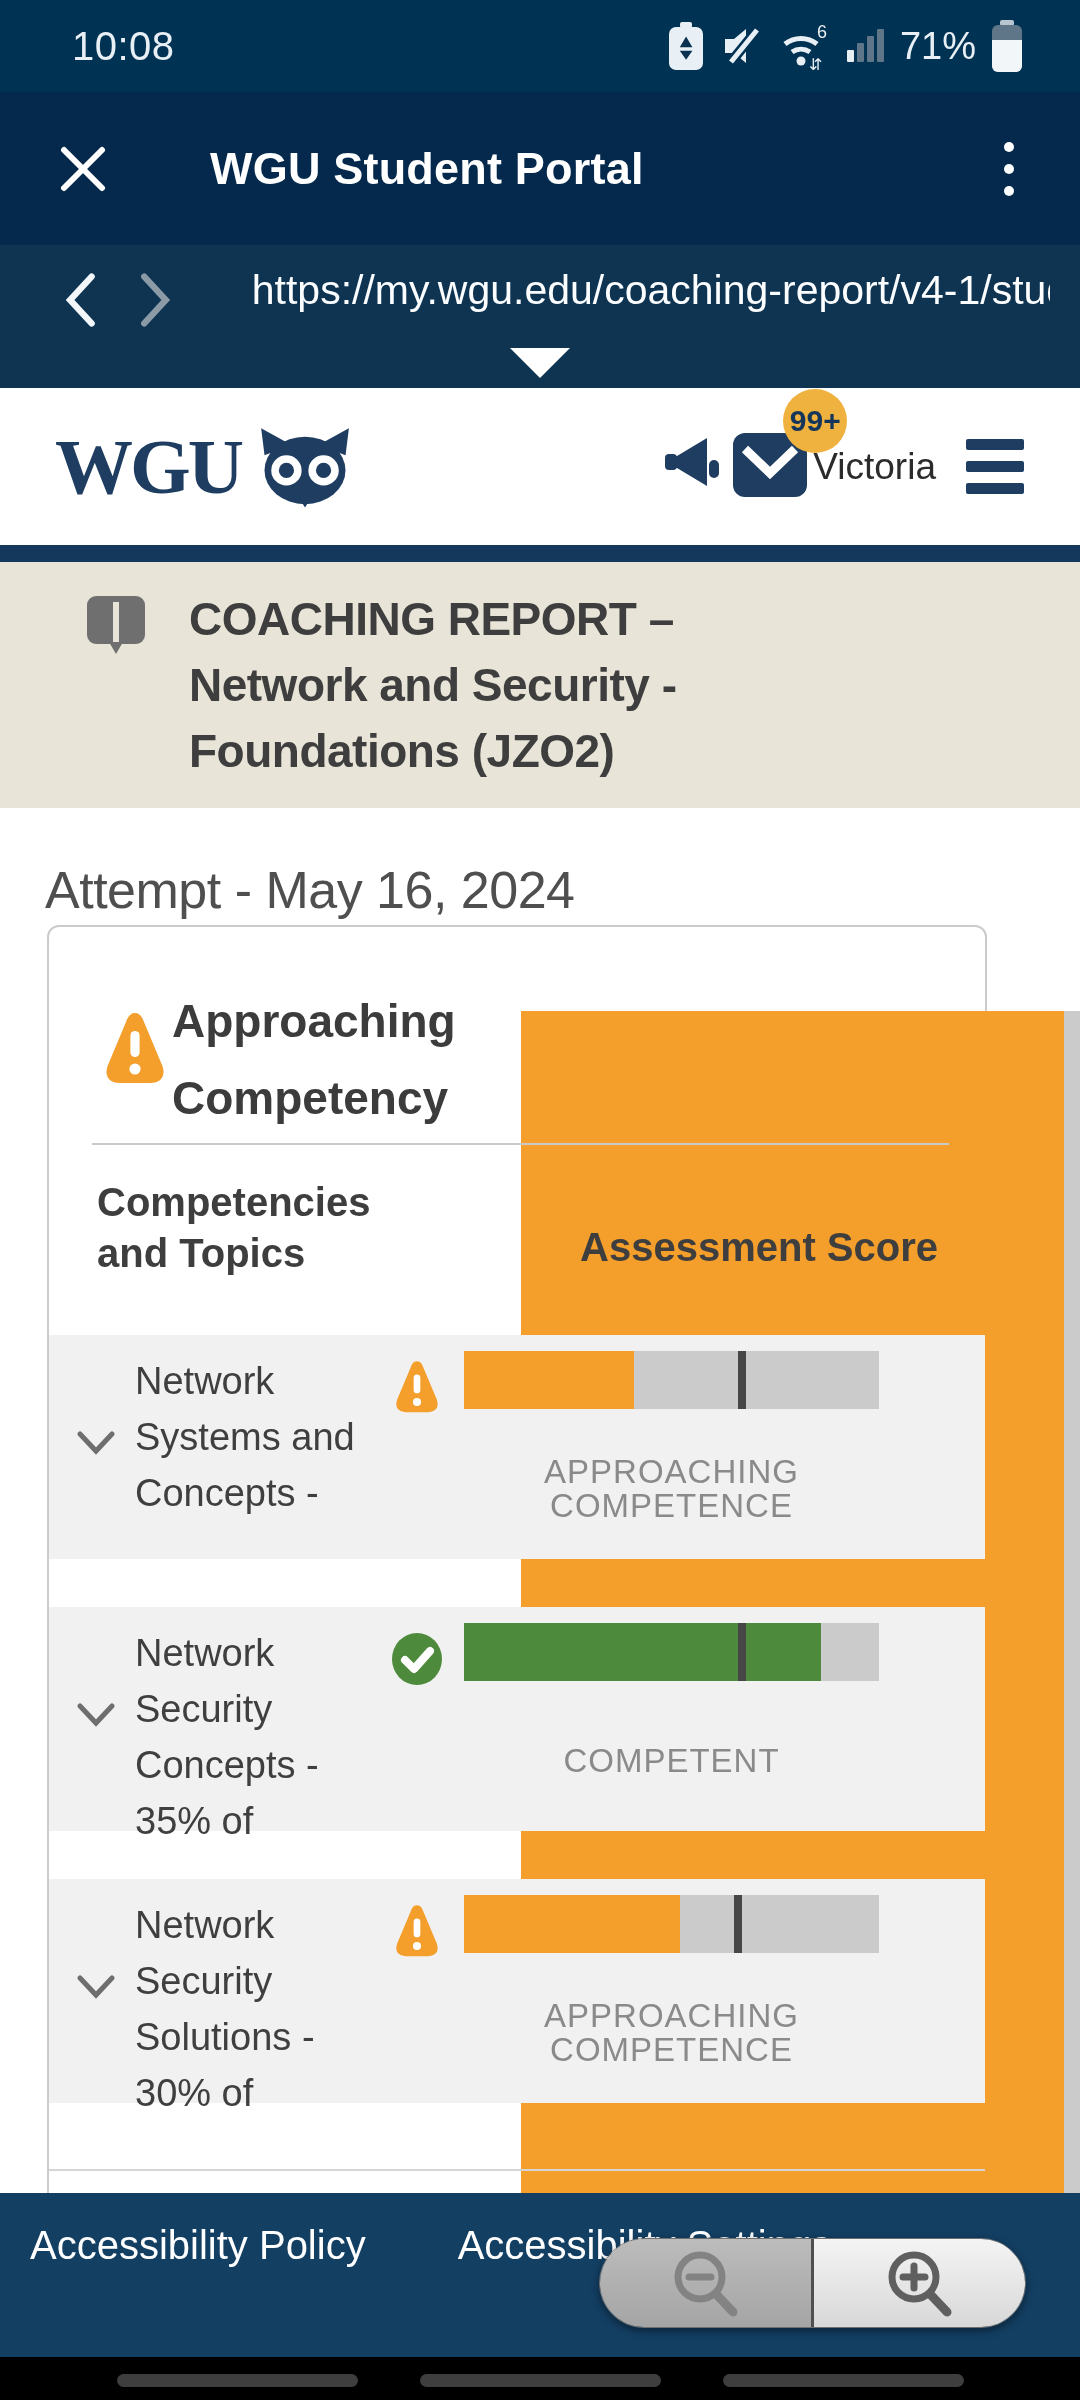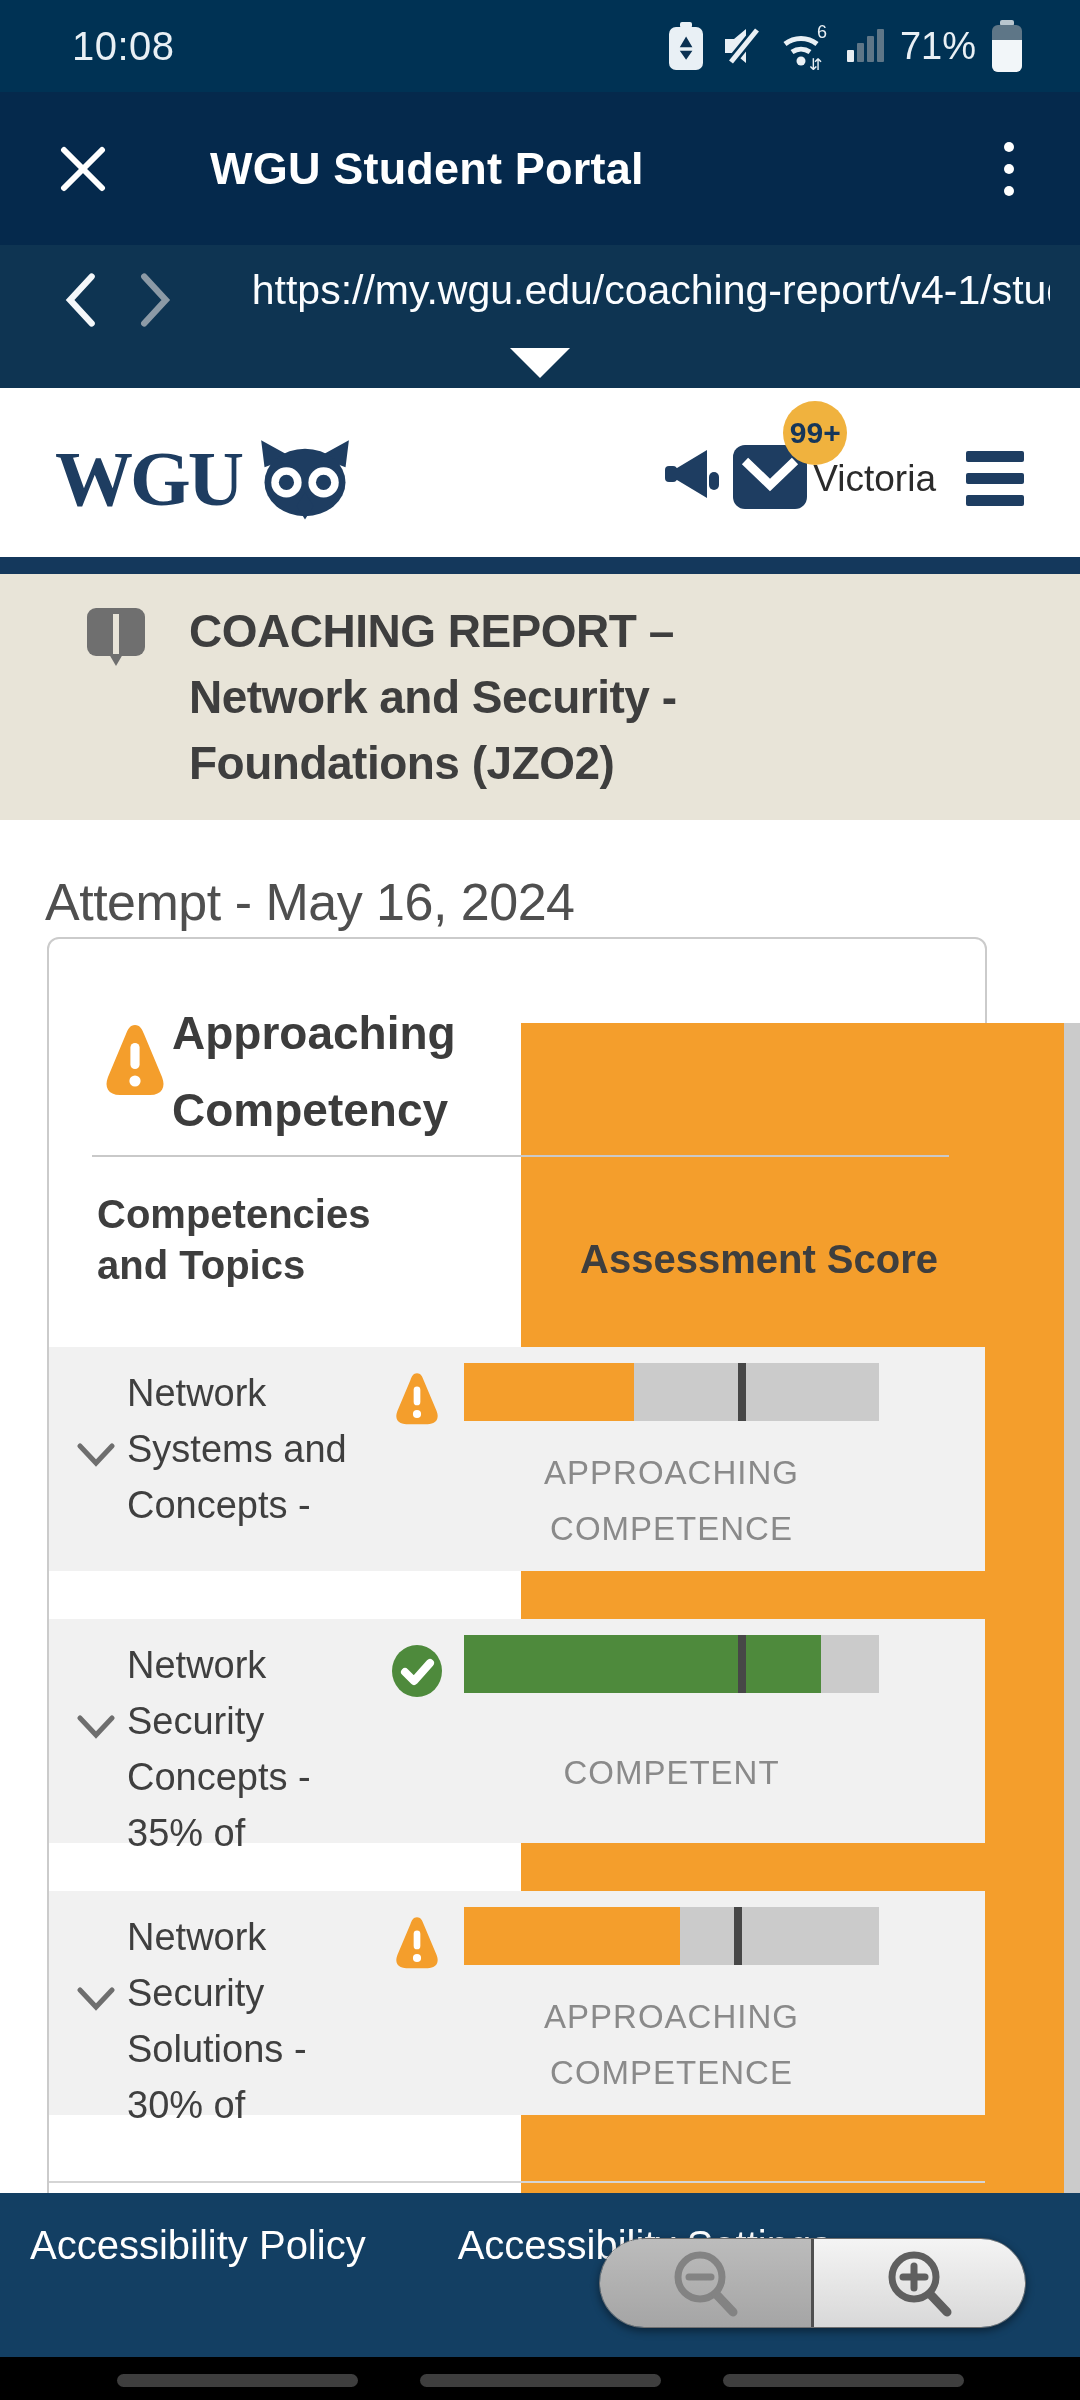--- a/index.html
+++ b/index.html
@@ -23,21 +23,21 @@
   .kebab i { width:10px; height:10px; background:#FFF; border-radius:50%; }
 
   
   .urlbar { height:143px; background:#0E3452; position:relative; display:flex; align-items:flex-start; padding:22px 30px 0 64px; }
   .navarrow { margin-right:44px; padding-top:6px; }
   .urltext { color:#FBFDFF; font-size:41px; margin-left:36px; white-space:nowrap; overflow:hidden; max-width:840px; }
   .pulltab { position:absolute; left:50%; bottom:10px; transform:translateX(-50%); width:0; height:0;
              border-left:30px solid transparent; border-right:30px solid transparent; border-top:30px solid #FFF; }
 
   
-  .webview { position:relative; height:1805px; background:#FFF; overflow:hidden;margin-top:12px; }
+  .webview { position:relative; height:1805px; background:#FFF; overflow:hidden; }
 
   .siteheader { height:157px; background:#FFF; display:flex; align-items:center; padding:0 52px 0 55px; }
   .wgu-logo { display:flex; align-items:center; gap:10px; }
   .wgu-word { font-family:"Liberation Serif", serif; font-weight:bold; font-size:78px; color:#1E3D61; letter-spacing:-3px; line-height:1; }
   .hdr-right { margin-left:auto; display:flex; align-items:center; }
   .mailwrap { position:relative; }
   .badge99 { position:absolute; top:-44px; right:-40px; width:64px; height:64px; background:#F0B23E; border-radius:50%;
              display:flex; align-items:center; justify-content:center; color:#15365A; font-size:30px; font-weight:bold; }
   .username { font-size:37px; color:#2B2B2B; margin-left:6px; }
   .hamburger { display:flex; flex-direction:column; gap:11px; margin-left:26px; padding:4px; }
@@ -63,25 +63,25 @@
   .bar .cut  { position:absolute; top:0; bottom:0; width:8px; background:#474747; }
   .orangefill { background:#F49E2C; }
   .greenfill  { background:#4E8A3C; }
 
   .col1 { position:absolute; left:48px; top:250px; width:340px; font-size:40px; font-weight:bold; color:#3E3E3E; line-height:51px; }
   .col2 { position:absolute; right:47px; top:298px; font-size:40px; font-weight:bold; color:#3E3E3E; }
 
   .rows { position:absolute; left:0; top:408px; right:0; }
   .crow { position:relative; height:224px; background:#F1F1F1; margin-bottom:48px; }
   .crow .chev  { position:absolute; left:28px; top:96px; }
-  .crow .name  { position:absolute; left:78px; top:18px; width:220px; font-size:38px; color:#3F3F3F; line-height:56px; }
+  .crow .name  { position:absolute; left:86px; top:18px; width:220px; font-size:38px; color:#3F3F3F; line-height:56px; }
   .crow .ricon { position:absolute; left:344px; top:22px; }
   .crow .rbar  { position:absolute; left:415px; top:16px; width:415px; height:58px; }
   .crow .slabel{ position:absolute; left:405px; top:92px; width:435px; height:124px; display:flex; align-items:center; justify-content:center; }
-  .crow .slabel span { text-align:center; font-size:33px; color:#8A8A8A; line-height:56px; letter-spacing:1px; }
+  .crow .slabel span { text-align:center; font-size:33px; color:#8A8A8A; line-height:34px; letter-spacing:1px; }
   .endline { position:absolute; left:0; top:1242px; width:100%; border-top:2px solid #D5D5D5; }
 
   
   .footer { position:absolute; left:0; top:2193px; width:1080px; height:164px; background:#133F63; display:flex; padding:30px 0 0 30px; gap:92px; }
   .flink { color:#FFF; font-size:40px; white-space:nowrap; }
 
   
   .zoompill { position:absolute; left:599px; top:2238px; width:427px; height:90px; border-radius:45px; overflow:hidden;
               display:flex; box-shadow:0 3px 8px rgba(0,0,0,0.45); border:1px solid #6F6F6F; }
   .zoomout { flex:1; background:linear-gradient(#BCBCBC,#A5A5A5); display:flex; align-items:center; justify-content:center; border-right:3px solid #4F4F4F; }

